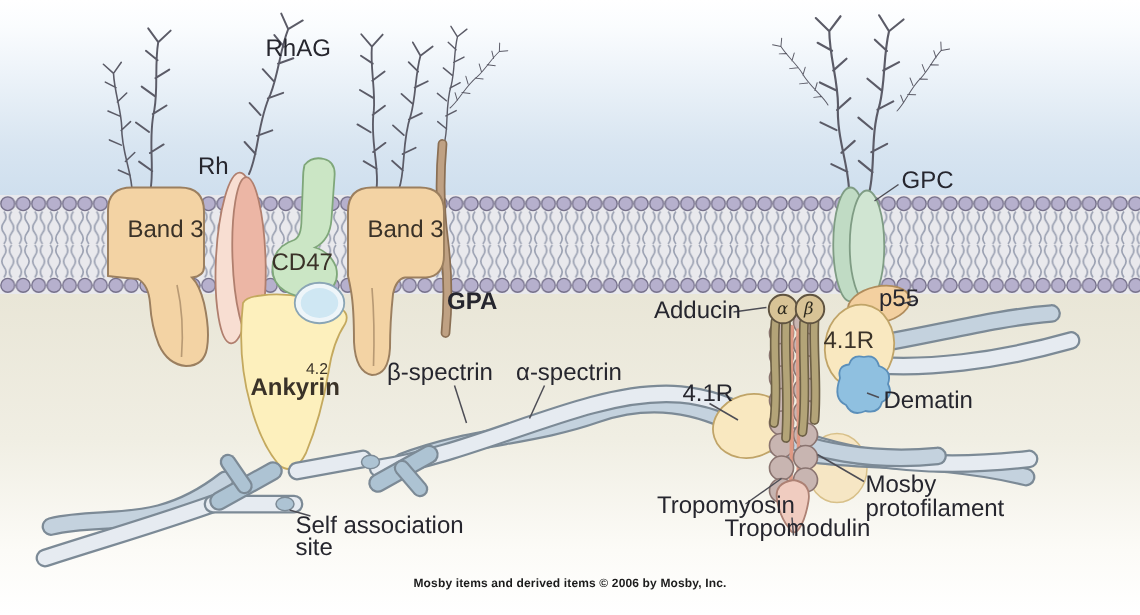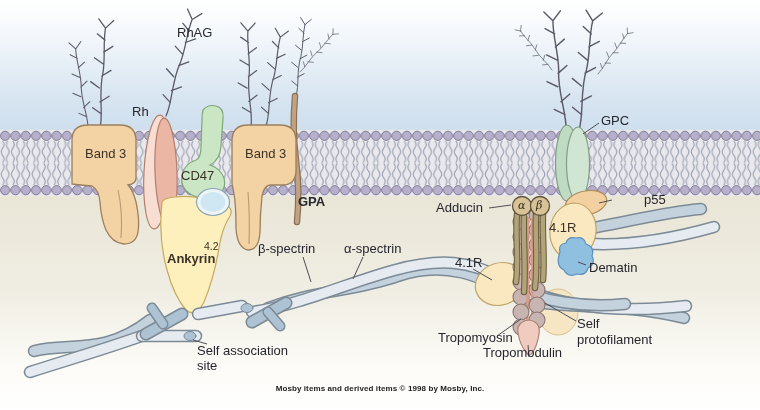--- a/index.html
+++ b/index.html
@@ -1,19 +1,19 @@
 <!DOCTYPE html>
 <html><head>
 <meta charset="utf-8">
 <style>
   html,body{margin:0;padding:0;background:#fff;}
   .canvas{position:relative;width:760px;height:410px;overflow:hidden;
           font-family:"Liberation Sans",sans-serif;background:#fff;}
   .canvas svg{position:absolute;left:0;top:0;}
-  .lbl{position:absolute;font-size:13px;color:#26262e;white-space:nowrap;line-height:13px;}
+  .lbl{position:absolute;font-size:16px;color:#26262e;white-space:nowrap;line-height:13px;}
   .lbl.inshape{color:#3a3228;}
   .greek{font-family:"DejaVu Serif",serif;font-style:italic;font-size:11px;color:#2e2a1e;}
   .two-line span{display:block;}
   .copyright{position:absolute;left:0;right:0;top:384px;text-align:center;
              font-size:8px;font-weight:bold;color:#1c1c1c;letter-spacing:.1px;}
 </style>
 </head>
 <body>
 
 <div class="canvas">
@@ -234,28 +234,28 @@
 <div class="lbl inshape" style="left:204px;top:196px;font-size:10.5px;margin-top:44px;">4.2</div>
 <div class="lbl" style="left:298px;top:195px;font-weight:bold;">GPA</div>
 <div class="lbl inshape" style="left:167px;top:252px;font-weight:bold;">Ankyrin</div>
 <div class="lbl" style="left:258px;top:242px;">β-spectrin</div>
 <div class="lbl" style="left:344px;top:242px;">α-spectrin</div>
 <div class="lbl two-line" style="left:197px;top:343px;line-height:15px;">
   <span>Self association</span>
   <span>site</span>
 </div>
 <div class="lbl" style="left:601px;top:114px;">GPC</div>
-<div class="lbl" style="left:644px;top:193px;">p55</div>
+<div class="lbl" style="left:586px;top:193px;">p55</div>
 <div class="lbl" style="left:436px;top:201px;">Adducin</div>
 <div class="greek" style="position:absolute;left:518px;top:199px;">α</div>
 <div class="greek" style="position:absolute;left:536px;top:199px;">β</div>
 <div class="lbl inshape" style="left:549px;top:221px;">4.1R</div>
 <div class="lbl" style="left:455px;top:256px;">4.1R</div>
 <div class="lbl" style="left:589px;top:261px;">Dematin</div>
 <div class="lbl" style="left:406px;top:331px;margin-left:32px;">Tropomyosin</div>
 <div class="lbl" style="left:483px;top:346px;">Tropomodulin</div>
 <div class="lbl two-line" style="left:577px;top:316px;line-height:16px;">
-  <span>Self</span>
+  <span>Mosby</span>
   <span>protofilament</span>
 </div>
-<div class="copyright">Mosby items and derived items © 1998 by Mosby, Inc.</div>
+<div class="copyright">Mosby items and derived items © 2006 by Mosby, Inc.</div>
 
 </div>
 
 </body></html>

